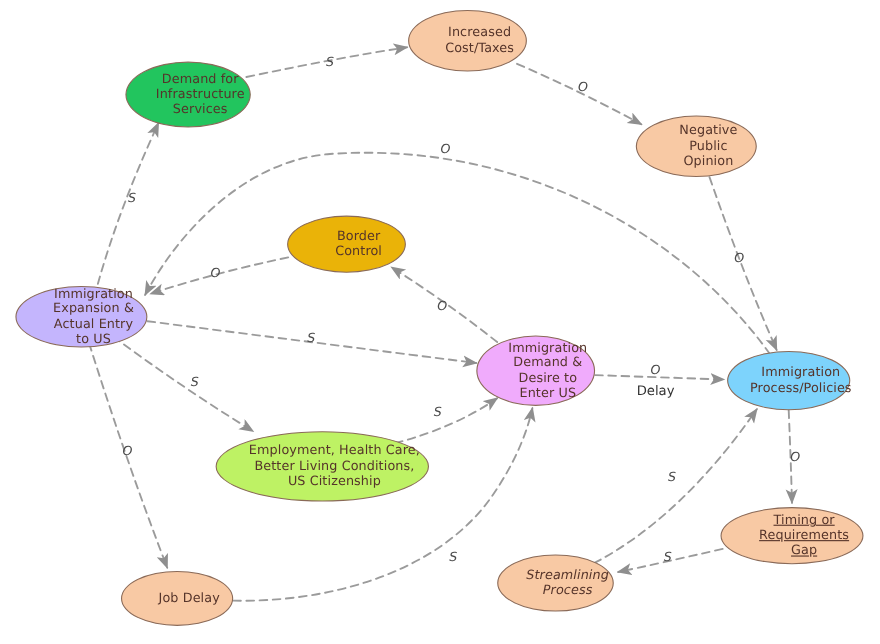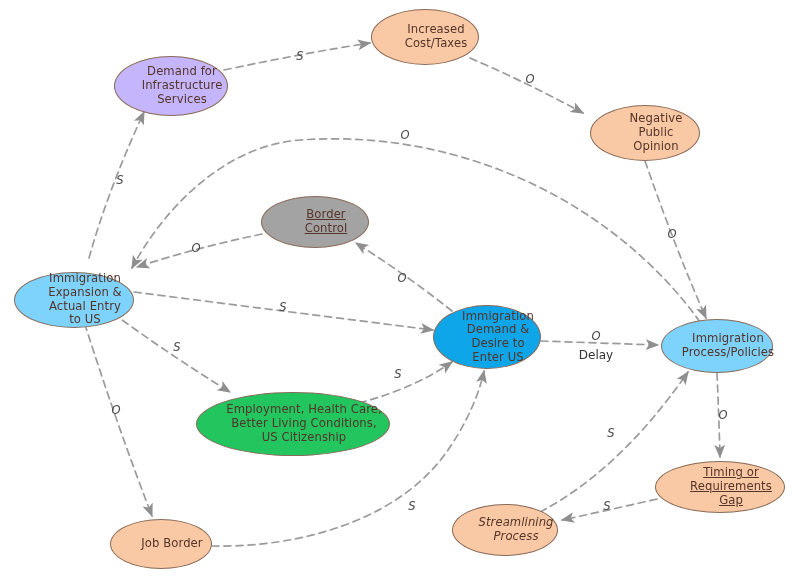--- a/index.html
+++ b/index.html
@@ -79,47 +79,47 @@
         <text class="edge-label" x="398" y="378" text-anchor="middle">S</text>
         <text class="edge-label" x="116" y="414" text-anchor="middle">O</text>
         <text class="edge-label" x="412" y="510" text-anchor="middle">S</text>
         <text class="edge-label" x="723" y="419" text-anchor="middle">O</text>
         <text class="edge-label" x="607" y="510" text-anchor="middle">S</text>
         <text class="edge-label" x="611" y="437" text-anchor="middle">S</text>
       </g>
   </svg>
 
   <div id="node-layer">
-      <div class="node" style="left: 114px; top: 56px; width: 114px; height: 60px; background: #c4b5fd; border-color: rgb(138, 106, 88); color: rgb(85, 52, 42);">
+      <div class="node" style="left: 114px; top: 56px; width: 114px; height: 60px; background: #22c55e; border-color: rgb(138, 106, 88); color: rgb(85, 52, 42);">
         <span>Demand for Infrastructure Services</span>
       </div>
       <div class="node" style="left: 371px; top: 9px; width: 108px; height: 56px; background: rgb(248, 201, 164); border-color: rgb(138, 106, 88); color: rgb(85, 52, 42);">
         <span>Increased Cost/Taxes</span>
       </div>
-      <div class="node" style="left: 590px; top: 105px; width: 110px; height: 56px; background: rgb(248, 201, 164); border-color: rgb(138, 106, 88); color: rgb(85, 52, 42);">
+      <div class="node" style="left: 578px; top: 105px; width: 110px; height: 56px; background: rgb(248, 201, 164); border-color: rgb(138, 106, 88); color: rgb(85, 52, 42);">
         <span>Negative Public Opinion</span>
       </div>
-      <div class="node" style="left: 261px; top: 196px; width: 108px; height: 52px; background: #a3a3a3; border-color: rgb(138, 106, 88); color: rgb(85, 52, 42); text-decoration: underline;">
+      <div class="node" style="left: 261px; top: 196px; width: 108px; height: 52px; background: #eab308; border-color: rgb(138, 106, 88); color: rgb(85, 52, 42);">
         <span>Border Control</span>
       </div>
-      <div class="node" style="left: 14px; top: 272px; width: 120px; height: 56px; background: #7dd3fc; border-color: rgb(138, 106, 88); color: rgb(85, 52, 42); align-items: flex-end;">
+      <div class="node" style="left: 14px; top: 260px; width: 120px; height: 56px; background: #c4b5fd; border-color: rgb(138, 106, 88); color: rgb(85, 52, 42);">
         <span>Immigration Expansion &amp; Actual Entry to US</span>
       </div>
-      <div class="node" style="left: 433px; top: 305px; width: 108px; height: 64px; background: #0ea5e9; border-color: rgb(138, 106, 88); color: rgb(85, 52, 42); align-items: center;">
+      <div class="node" style="left: 433px; top: 305px; width: 108px; height: 64px; background: #f0abfc; border-color: rgb(138, 106, 88); color: rgb(85, 52, 42); align-items: center;">
         <span>Immigration Demand &amp; Desire to Enter US</span>
       </div>
       <div class="node" style="left: 661px; top: 319px; width: 112px; height: 54px; background: #7dd3fc; border-color: rgb(138, 106, 88); color: rgb(85, 52, 42);">
         <span>Immigration Process/Policies</span>
       </div>
-      <div class="node" style="left: 196px; top: 392px; width: 194px; height: 64px; background: #22c55e; border-color: rgb(138, 106, 88); color: rgb(85, 52, 42);">
+      <div class="node" style="left: 196px; top: 392px; width: 194px; height: 64px; background: #bef264; border-color: rgb(138, 106, 88); color: rgb(85, 52, 42);">
         <span>Employment, Health Care, Better Living Conditions, US Citizenship</span>
       </div>
       <div class="node" style="left: 655px; top: 461px; width: 130px; height: 52px; background: rgb(248, 201, 164); border-color: rgb(138, 106, 88); color: rgb(85, 52, 42); text-decoration: underline;">
         <span>Timing or Requirements Gap</span>
       </div>
       <div class="node" style="left: 452px; top: 504px; width: 106px; height: 52px; background: rgb(248, 201, 164); border-color: rgb(138, 106, 88); color: rgb(85, 52, 42); font-style: italic;">
         <span>Streamlining Process</span>
       </div>
       <div class="node" style="left: 110px; top: 519px; width: 102px; height: 50px; background: rgb(248, 201, 164); border-color: rgb(138, 106, 88); color: rgb(85, 52, 42);">
-        <span>Job Border</span>
+        <span>Job Delay</span>
       </div>
     </div>
 </div>
 
 </body></html>

